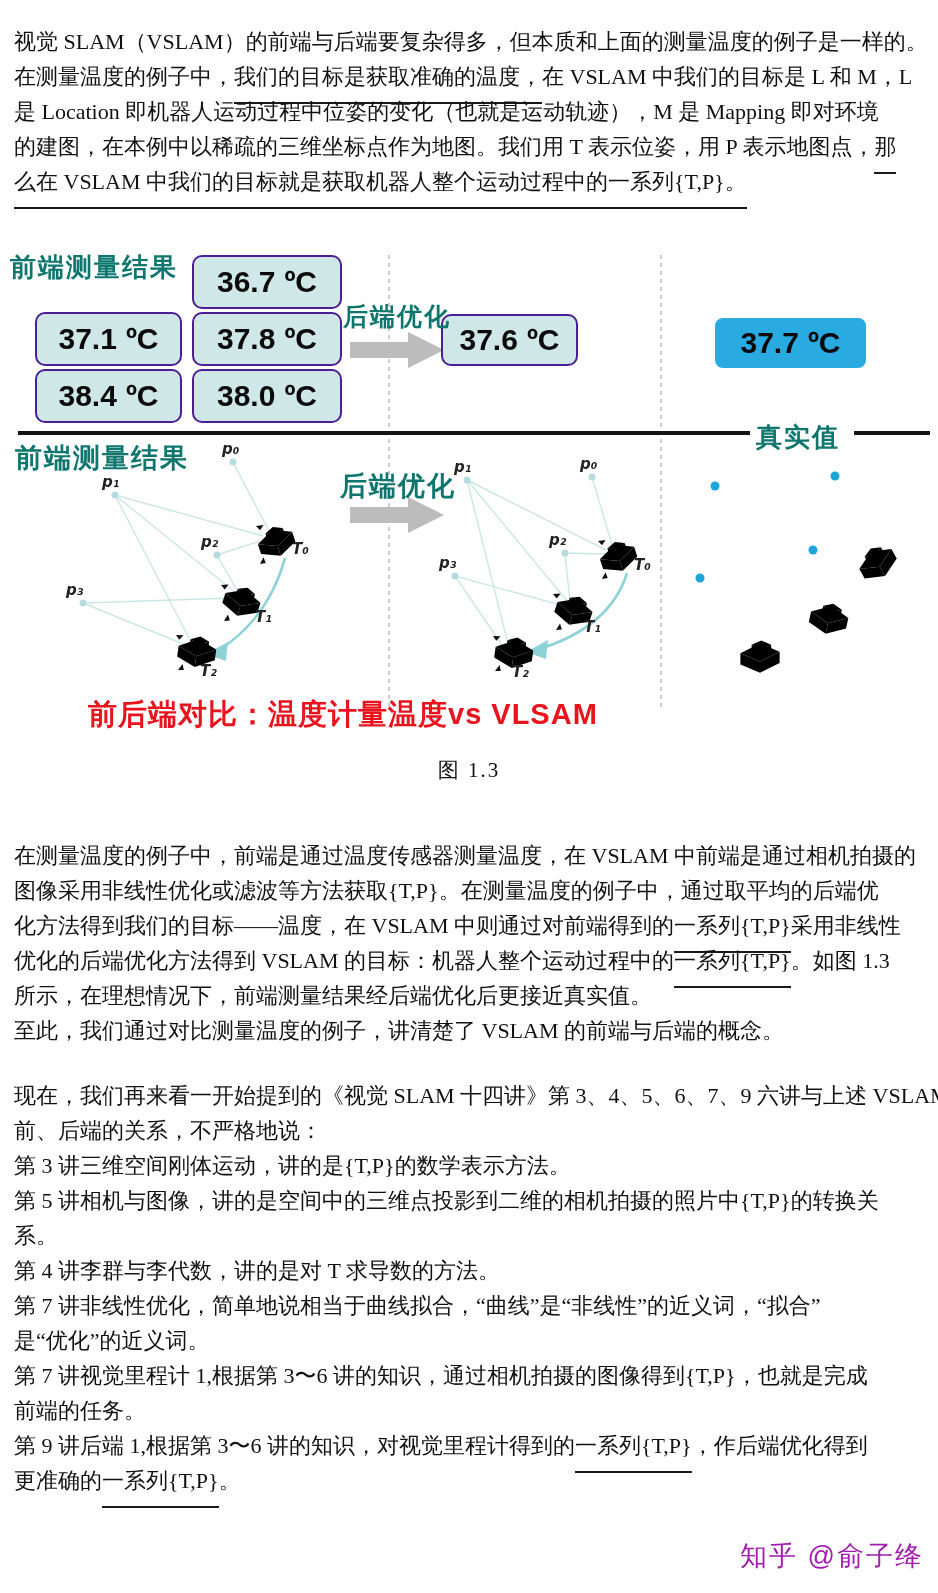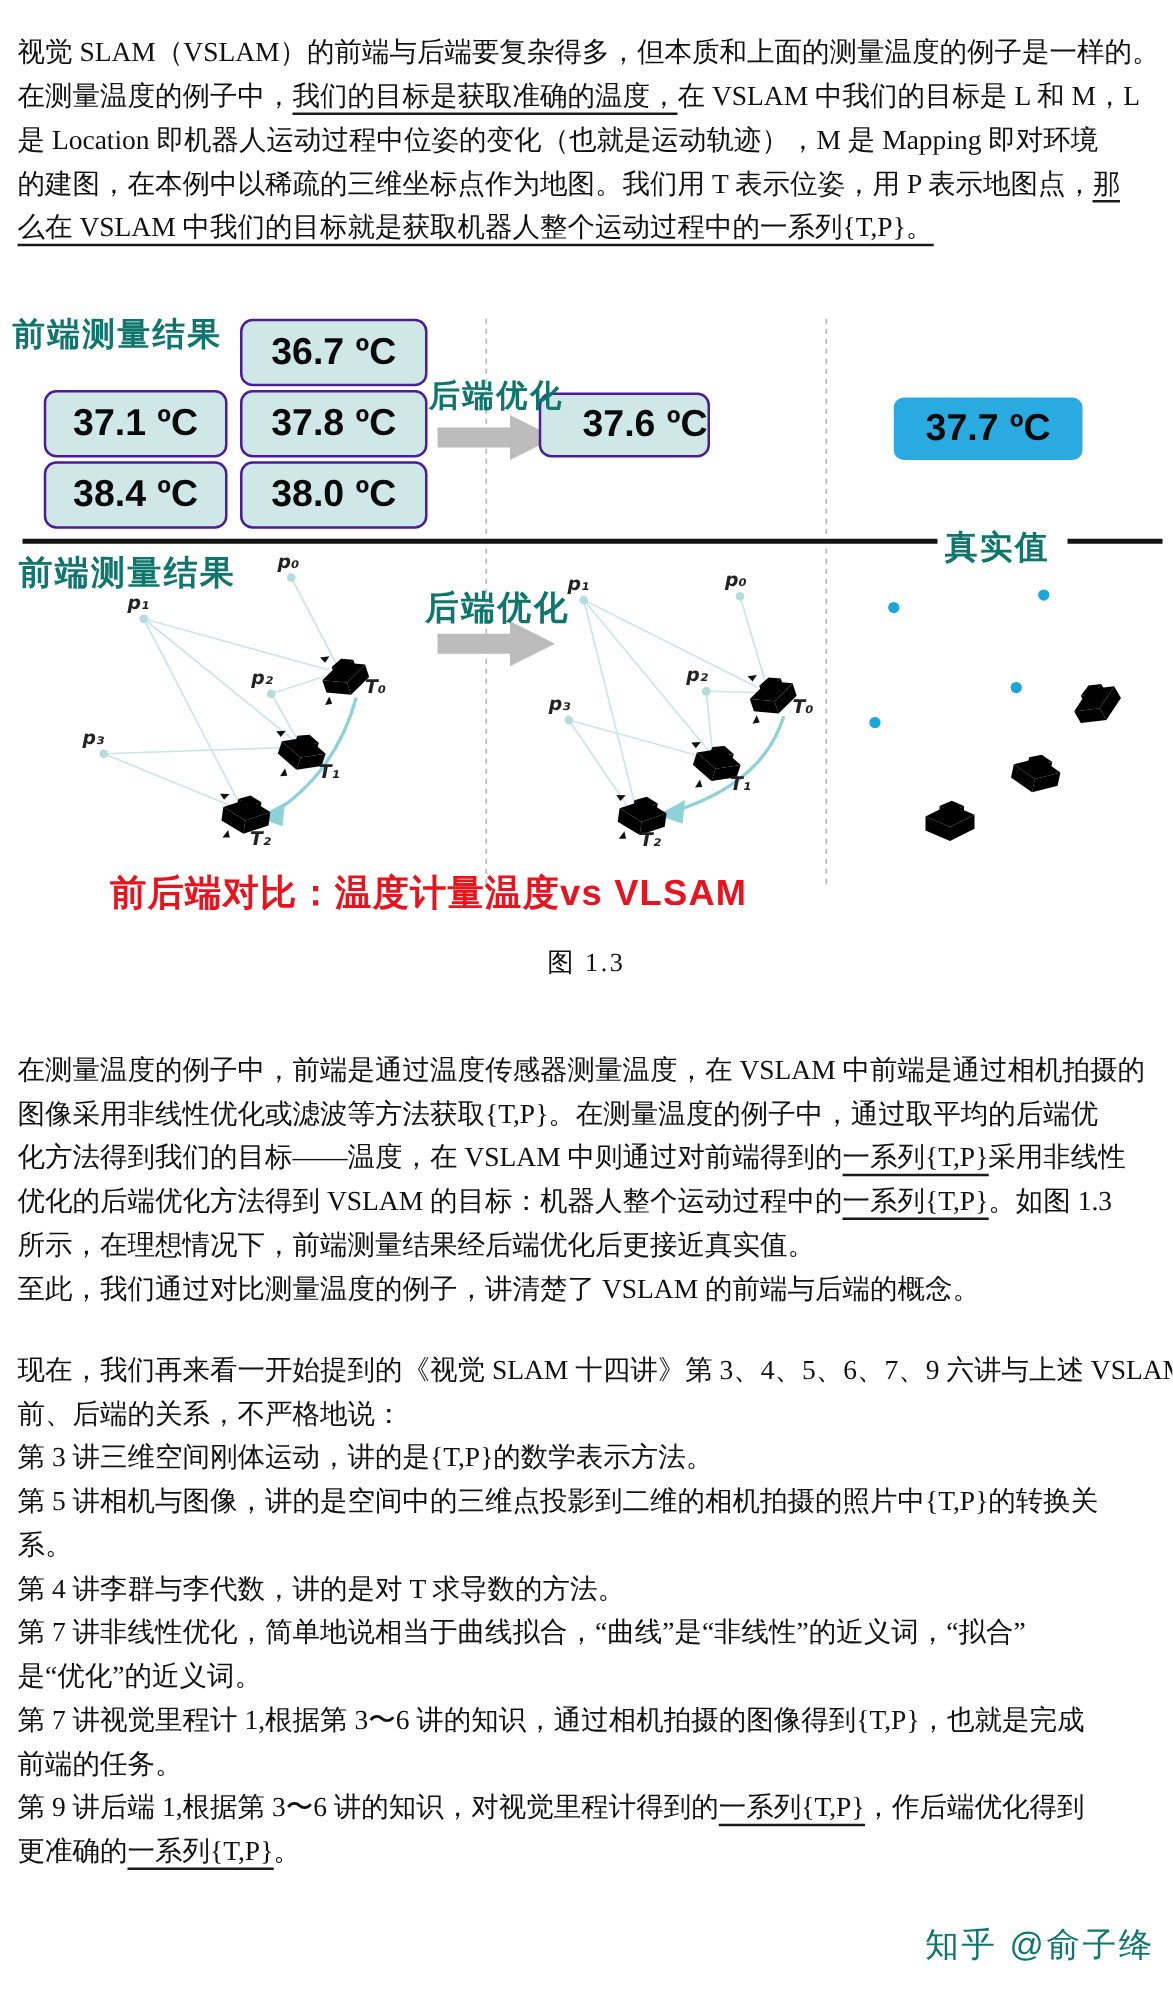--- a/index.html
+++ b/index.html
@@ -1,21 +1,21 @@
 <!DOCTYPE html>
 <html><head>
 <meta charset="utf-8">
 <style>
   html,body{margin:0;padding:0;background:#ffffff;}
   .page{position:relative;width:938px;height:1593px;background:#ffffff;overflow:hidden;
         font-family:"Liberation Serif", serif;color:#111;}
   
   .para{position:absolute;left:14px;right:10px;font-size:22px;}
   .tline{height:35px;line-height:35px;white-space:nowrap;}
-  .tline .u{border-bottom:2px solid #1a1a1a;padding-bottom:1px;}
+  .tline .u{border-bottom:2px solid #1a1a1a;padding-bottom:13px;}
   
   .figure{position:absolute;top:240px;left:0;width:938px;height:560px;}
   .figure svg{position:absolute;top:0;left:0;}
   .redlabel{position:absolute;color:#0f766e;font-weight:bold;font-size:26px;
             letter-spacing:2px;white-space:nowrap;z-index:3;}
   .tbox{position:absolute;height:50px;background:#cfe8e7;border:2px solid #4c1d95;
         border-radius:10px;display:flex;align-items:center;justify-content:center;
         font-family:"Liberation Sans", sans-serif;font-weight:bold;font-size:30px;color:#0a0a0a;z-index:2;}
   .tbox .unit{margin-left:9px;}
   .tbox.trueb{background:#29abe2;border-color:#29abe2;border-radius:8px;}
@@ -28,21 +28,21 @@
   .thick{stroke:#141414;stroke-width:4;}
   .garrow{fill:#bcbcbc;}
   .obs{stroke:#cce6e6;stroke-width:1.4;fill:none;}
   .traj{stroke:#8ed1d7;stroke-width:2.6;fill:none;}
   .trajhead{fill:#8ed1d7;}
   .pdot{fill:#b5dbdd;}
   .bdot{fill:#1ca6da;}
   .plab{font-family:"DejaVu Sans", sans-serif;font-style:italic;font-weight:bold;
         font-size:15px;fill:#222;}
   .tk{fill:#111;}
-  .watermark{position:absolute;right:14px;top:1538px;font-size:27px;color:#0f766e;
+  .watermark{position:absolute;right:14px;top:1538px;font-size:27px;color:#a21caf;
              font-family:"Liberation Sans", sans-serif;letter-spacing:2px;}
 </style>
 </head>
 <body>
 
 <div class="page">
 
   <div class="para" style="top:24px">
       <div class="tline"><span>视觉 SLAM（VSLAM）的前端与后端要复杂得多，但本质和上面的测量温度的例子是一样的。</span></div>
       <div class="tline"><span>在测量温度的例子中，</span><span class="u">我们的目标是获取准确的温度，</span><span>在 VSLAM 中我们的目标是 L 和 M，L</span></div>
@@ -182,21 +182,21 @@
         <span class="unit">ºC</span>
       </div>
     <div class="tbox" style="left:35px;top:129px;width:143px;">
         <span>38.4</span>
         <span class="unit">ºC</span>
       </div>
     <div class="tbox" style="left:192px;top:129px;width:146px;">
         <span>38.0</span>
         <span class="unit">ºC</span>
       </div>
-    <div class="tbox" style="left:431px;top:74px;width:133px;height:48px;justify-content:flex-end;">
+    <div class="tbox" style="left:441px;top:74px;width:133px;height:48px;">
         <span>37.6</span>
         <span class="unit">ºC</span>
       </div>
     <div class="tbox trueb" style="left:715px;top:78px;width:147px;height:46px;">
         <span>37.7</span>
         <span class="unit">ºC</span>
       </div>
 
     <div class="caption">前后端对比：温度计量温度vs VLSAM</div>
     <div class="fignum">图 1.3</div>

